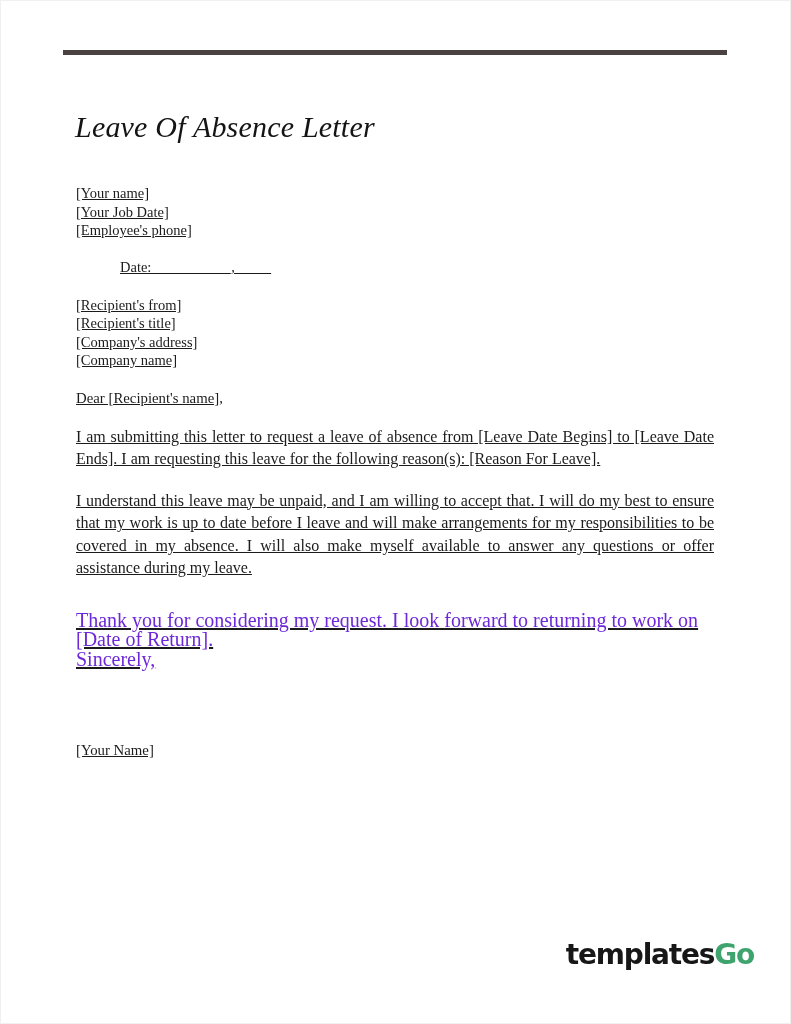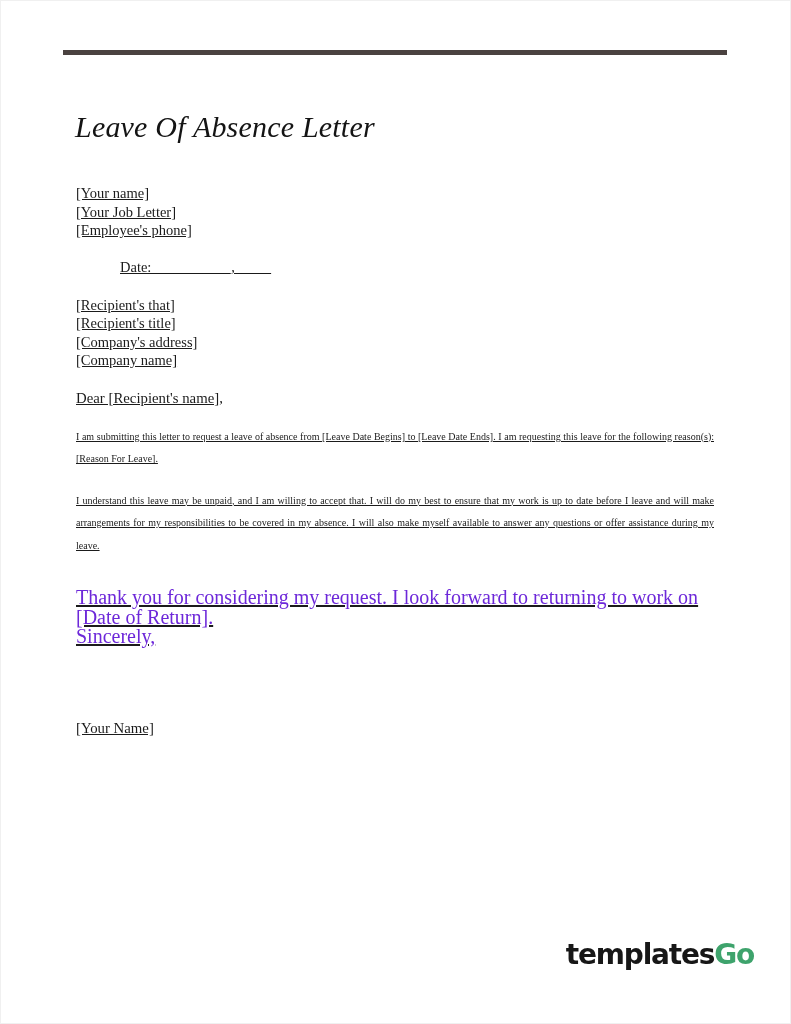--- a/index.html
+++ b/index.html
@@ -92,21 +92,21 @@
 
   .salutation {
     margin-top: 18.6px;
     font-size: 14.8px;
     line-height: 18.6px;
     white-space: pre;
   }
 
   .body-para {
     margin-top: 18.6px;
-    font-size: 10px;
+    font-size: 16px;
     line-height: 22.6px;
     text-align: justify;
     text-justify: inter-word;
     color: #1b1b1b;
   }
 
   .closing-para {
     margin-top: 31px;
     font-size: 20px;
     line-height: 19.5px;
@@ -145,28 +145,28 @@
 <div class="page">
 
   <div class="header-rule"></div>
 
   <h1 class="doc-title">Leave Of Absence Letter</h1>
 
   <div class="content">
 
     <div class="addr-block">
       <div class="line">[Your name]</div>
-      <div class="line">[Your Job Letter]</div>
+      <div class="line">[Your Job Date]</div>
       <div class="line">[Employee's phone]</div>
     </div>
 
     <div class="date-line">Date:___________,_____</div>
 
     <div class="recipient-block">
-      <div class="line">[Recipient's that]</div>
+      <div class="line">[Recipient's from]</div>
       <div class="line">[Recipient's title]</div>
       <div class="line">[Company's address]</div>
       <div class="line">[Company name]</div>
     </div>
 
     <div class="salutation">Dear [Recipient's name],</div>
 
     <p class="body-para">I am submitting this letter to request a leave of absence from [Leave Date Begins] to [Leave Date Ends]. I am requesting this leave for the following reason(s): [Reason For Leave].</p>
 
     <p class="body-para">I understand this leave may be unpaid, and I am willing to accept that. I will do my best to ensure that my work is up to date before I leave and will make arrangements for my responsibilities to be covered in my absence. I will also make myself available to answer any questions or offer assistance during my leave.</p>

